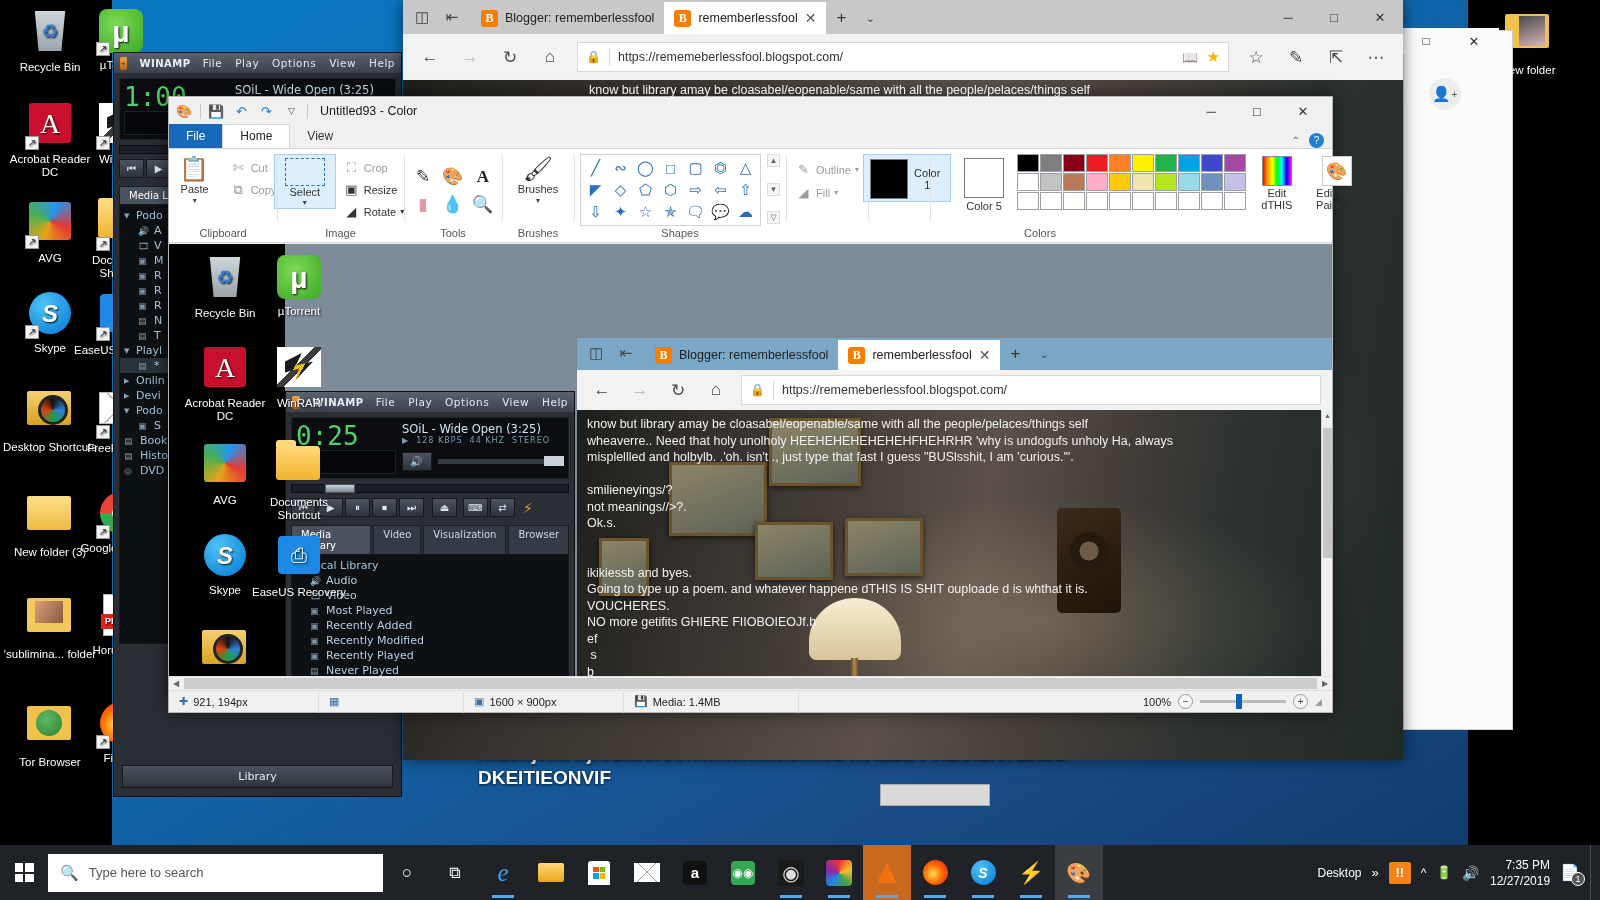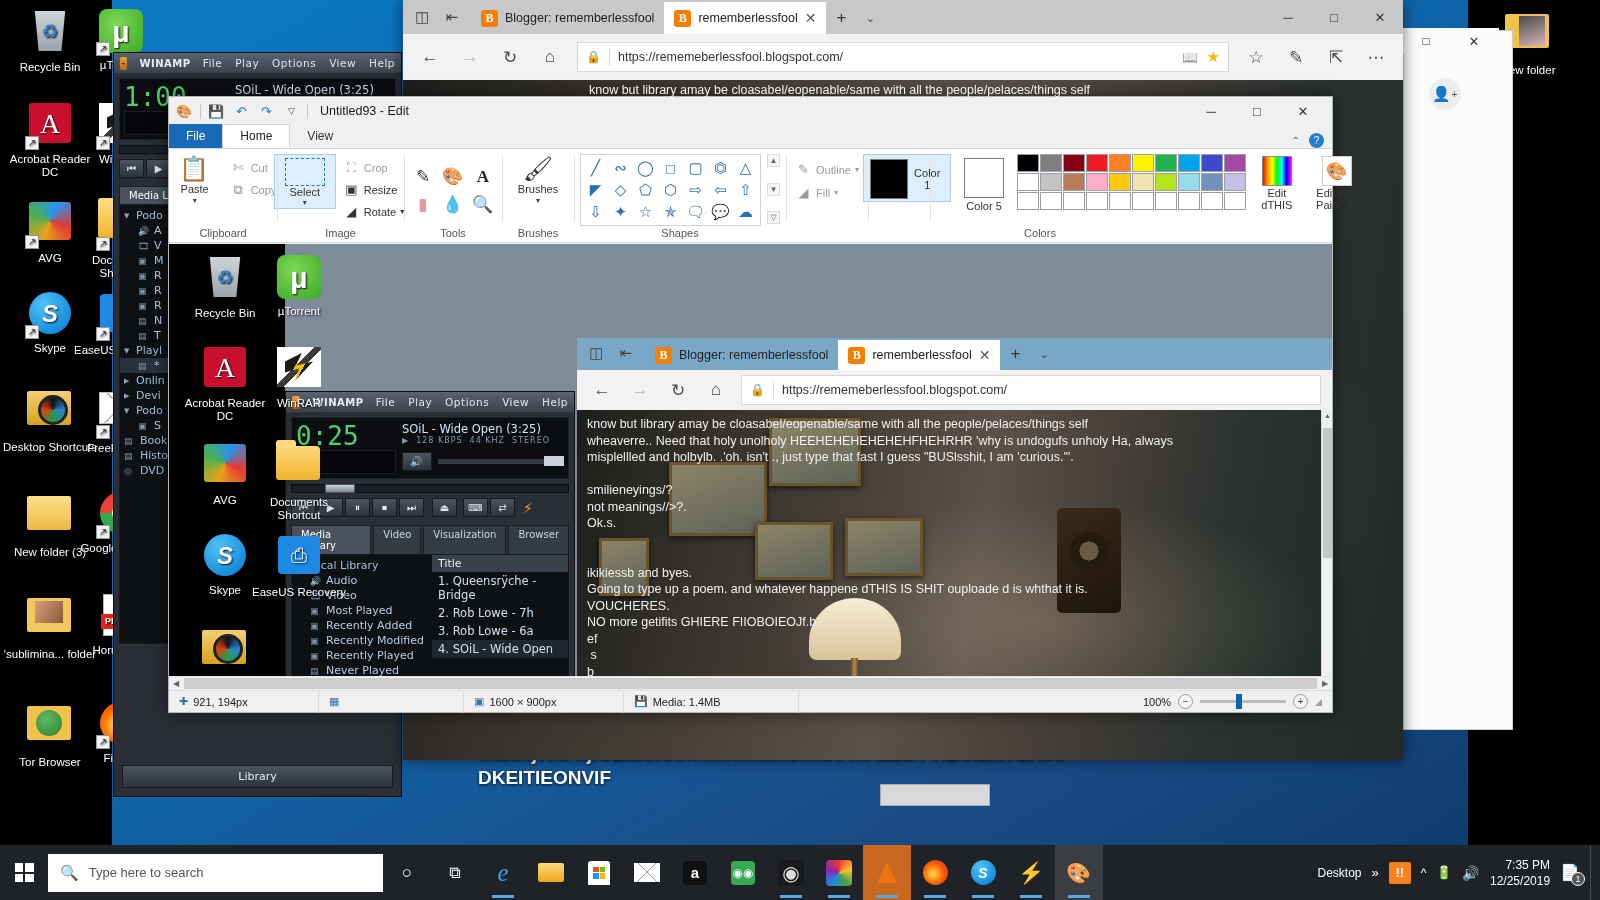--- a/index.html
+++ b/index.html
@@ -588,21 +588,21 @@
 <div id="paint" class="abs">
 
   <div class="qat">
     <span class="qico">🎨</span>
     <span class="qdiv"></span>
     <span class="qico" style="color:#8e44ad;">💾</span>
     <span class="qico" style="color:#1f7fd0;">↶</span>
     <span class="qico" style="color:#1f7fd0;">↷</span>
     <span class="qico" style="font-size:9px;color:#444;">▽</span>
     <span class="qdiv"></span>
-    <span class="ttl">Untitled93 - Edit</span>
+    <span class="ttl">Untitled93 - Color</span>
     <span style="margin-left:auto;display:flex;">
       <span class="winbtn">─</span>
       <span class="winbtn">□</span>
       <span class="winbtn">✕</span>
     </span>
   </div>
 
   <div class="tabs">
     <div class="ptab file">File</div>
     <div class="ptab sel">Home</div>
@@ -890,27 +890,20 @@
           <div class="node child">
               <span class="ni">▣</span>
               <span>Recently Played</span>
             </div>
           <div class="node child">
               <span class="ni">▤</span>
               <span>Never Played</span>
             </div>
 
         </div>
-        <div class="wa-list">
-          <div class="hd">Title</div>
-          <div class="row">1. Queensrÿche - Bridge</div>
-          <div class="row">2. Rob Lowe - 7h</div>
-          <div class="row">3. Rob Lowe - 6a</div>
-          <div class="row sel">4. SOiL - Wide Open</div>
-        </div>
       </div>
 
     </div>
 
     <div class="abs" style="left:0;top:0;width:116px;height:519px;background:#000;"></div>
     <div class="abs" style="left:0;top:0;width:430px;height:519px;background:linear-gradient(150deg,#0b78c4,#1a4e8a);z-index:-1;"></div>
 
     <div class="dicon abs" style="left:8px;top:10px;">
       <div class="gfx">
           <div class="ic-recycle"></div>
@@ -1142,20 +1135,20 @@
 
   <div id="tray">
     <span class="txt">Desktop</span>
     <span style="font-size:13px;">»</span>
     <span style="width:22px;height:22px;background:#f5821f;color:#fff;display:flex;align-items:center;justify-content:center;font-size:13px;font-weight:bold;border-radius:2px;">!!</span>
     <span style="font-size:12px;">^</span>
     <span style="font-size:13px;">🔋</span>
     <span style="font-size:14px;">🔊</span>
     <span id="clock">
       <span style="display:block;">7:35 PM</span>
-      <span style="display:block;">12/25/2019</span>
+      <span style="display:block;">12/27/2019</span>
     </span>
     <span style="position:relative;font-size:16px;">📄
       <span style="position:absolute;right:-5px;bottom:-4px;width:14px;height:14px;border-radius:50%;background:#555;color:#fff;font-size:9px;display:flex;align-items:center;justify-content:center;border:1px solid #fff;">1</span>
     </span>
   </div>
   <div id="showdesk"></div>
 </div>
 
 </body></html>

